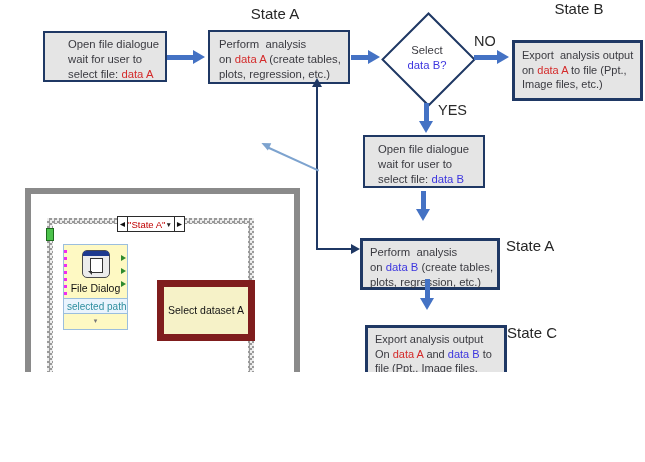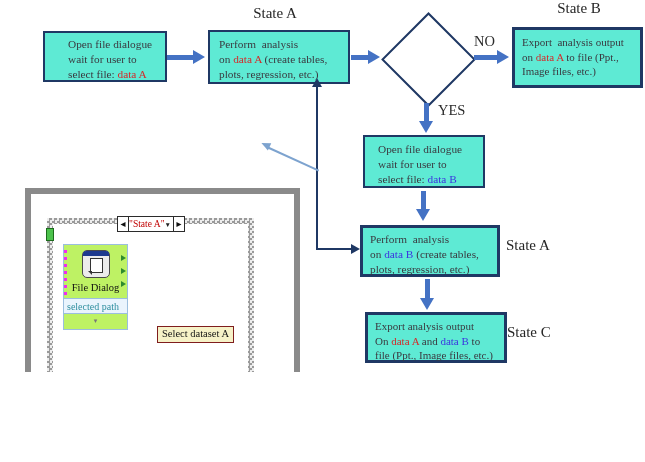--- a/index.html
+++ b/index.html
@@ -1,23 +1,23 @@
 <!DOCTYPE html>
 <html><head>
 <meta charset="utf-8">
 <style>
   html,body{margin:0;padding:0;background:#fff;}
   #canvas{position:relative;width:645px;height:372px;background:#fff;overflow:hidden;
-          font-family:Liberation Serif, serif;}
+          font-family:Liberation Sans, sans-serif;}
   .abs{position:absolute;}
   .pre{white-space:pre-wrap;}
   
-  .fbox{border:2px solid #1f3864;background:#5eead4;color:#3a3a40;font-size:11.3px;
+  .fbox{border:2px solid #1f3864;background:#e5e5e5;color:#3a3a40;font-size:11.3px;
         line-height:1.33;white-space:pre-wrap;box-sizing:border-box;}
-  .thick{border-width:3px;}
+  .thick{border-width:3px;margin-top:13px;}
   .slabel{font-size:15px;color:#262626;}
   .yn{font-size:14.5px;color:#2b2b2b;}
   
   .hshaft{height:4.5px;background:#4472c4;}
   .vshaft{width:4.5px;background:#4472c4;}
   .head-r{width:0;height:0;border-top:7px solid transparent;border-bottom:7px solid transparent;border-left:12px solid #4472c4;}
   .head-d{width:0;height:0;border-left:7px solid transparent;border-right:7px solid transparent;border-top:12px solid #4472c4;}
   
   .cv{width:2px;background:#1f3864;}
   .ch{height:2px;background:#1f3864;}
@@ -30,32 +30,32 @@
   
   .loop{border:6px solid #8a8a8a;background:#fff;box-sizing:border-box;}
   .case{background:repeating-conic-gradient(#9a9a9a 0% 25%, #ededed 0% 50%) 0 0/5px 5px;box-sizing:border-box;}
   .case-inner{position:absolute;left:6px;top:6px;right:6px;bottom:6px;background:#fff;}
   .selector{background:#fff;border:1px solid #2b2b2b;display:flex;align-items:center;box-sizing:border-box;font-size:8.5px;}
   .selcap{width:11px;height:100%;display:flex;align-items:center;justify-content:center;color:#111;}
   .selcap.l{border-right:1px solid #2b2b2b;}
   .selcap.r{border-left:1px solid #2b2b2b;}
   .seltext{flex:1;text-align:center;color:#c00000;font-size:9.5px;white-space:nowrap;}
   .seldrop{font-size:6.5px;color:#222;margin-right:2px;}
-  .fdvi{background:#bef264;border:1px solid #9bbede;box-sizing:border-box;}
+  .fdvi{background:#fef9c3;border:1px solid #9bbede;box-sizing:border-box;}
   .fdicon{position:absolute;left:18px;top:5px;width:28px;height:28px;border:1.5px solid #4a4a4a;border-radius:5px;background:#ececec;box-sizing:border-box;}
   .fdbar{position:absolute;left:0;top:0;right:0;height:5px;background:#1e3a8f;border-radius:3px 3px 0 0;}
   .fddoc{position:absolute;left:7px;top:7px;width:11px;height:13px;background:#fff;border:1px solid #333;}
   .fdtail{position:absolute;left:5px;top:20px;width:0;height:0;border-top:4px solid #333;border-left:4px solid transparent;}
   .fdtitle{position:absolute;left:0;top:37px;width:100%;text-align:center;font-size:10.5px;color:#101010;}
   .fdout{position:absolute;left:0;top:53px;width:100%;height:16px;background:#eaf4fd;border-top:1px solid #9bbede;border-bottom:1px solid #9bbede;
          font-size:10px;color:#2f8f9f;line-height:16px;padding-left:3px;box-sizing:border-box;white-space:nowrap;overflow:hidden;}
   .fdchev{position:absolute;left:0;top:72px;width:100%;text-align:center;font-size:7px;color:#777;line-height:8px;}
   .mdot{width:2.5px;height:2.5px;background:#f02cf0;}
   .garrow{width:0;height:0;border-top:3px solid transparent;border-bottom:3px solid transparent;border-left:5px solid #2e8b2e;}
-  .ylab{background:#f6f2c8;border:1px solid #7f1d1d;color:#141414;font-size:10.5px;line-height:1.22;padding:1px 4px;white-space:pre-wrap;margin-top:46px;}
+  .ylab{background:#f6f2c8;border:7px solid #7f1d1d;color:#141414;font-size:10.5px;line-height:1.22;padding:17px 4px;white-space:pre-wrap;}
   .enum{border:1.5px solid #2828c8;background:#fff;box-sizing:border-box;display:flex;align-items:center;justify-content:space-between;padding:0 3px;}
   .enum .dot{width:3px;height:3px;background:#30303c;border-radius:1px;}
   .enum .dd{width:0;height:0;border-left:3.5px solid transparent;border-right:3.5px solid transparent;border-top:4.5px solid #30303c;}
   .srbox{border:1.5px solid #2828c8;background:#fff;box-sizing:border-box;display:flex;align-items:center;justify-content:center;}
   .tri-d{width:0;height:0;border-left:3.5px solid transparent;border-right:3.5px solid transparent;border-top:6px solid #17175e;}
   .tri-u{width:0;height:0;border-left:3.5px solid transparent;border-right:3.5px solid transparent;border-bottom:6px solid #17175e;}
   .wire{height:1.5px;background:#4848d8;}
   .tunnel{width:9px;height:9px;background:#fff;border:1.5px solid #10108c;box-sizing:border-box;}
   .iterm{border:1.5px solid #2828c8;background:#fff;box-sizing:border-box;color:#2828c8;font-size:9px;font-weight:bold;
          display:flex;align-items:center;justify-content:center;}
@@ -88,20 +88,22 @@
 wait for user to
 select file: </span><span style="color: rgb(60, 53, 223);">data B</span></div>
   <div class="abs fbox thick" style="left:360px;top:225px;width:140px;height:52px;padding:4px 2px 4px 7px;"><span>Perform  analysis
 on </span><span style="color: rgb(60, 53, 223);">data B</span><span> (create tables,
 plots, regression, etc.)</span></div>
   <div class="abs fbox thick" style="left:365px;top:312px;width:142px;height:51px;padding:4px 2px 4px 7px;font-size:11px;"><span>Export analysis output
 On </span><span style="color: rgb(212, 42, 42);">data A</span><span> and </span><span style="color: rgb(60, 53, 223);">data B</span><span> to
 file (Ppt., Image files, etc.)</span></div>
 
   <div class="abs" style="left:395px;top:26px;width:63px;height:63px;border:2px solid #1f3864;background:#fff;transform:rotate(45deg);"></div>
+  <div class="abs pre" style="left:392px;top:43px;width:70px;text-align:center;font-size:11.3px;line-height:1.35;color:#3a3a40;"><span>Select
+</span><span style="color: rgb(60, 53, 223);">data B?</span></div>
 
   <div class="abs hshaft" style="left:167px;top:55px;width:27px;"></div>
   <div class="abs head-r" style="left:193px;top:50px;"></div>
 
   <div class="abs hshaft" style="left:351px;top:55px;width:18px;"></div>
   <div class="abs head-r" style="left:368px;top:50px;"></div>
 
   <div class="abs hshaft" style="left:474px;top:55px;width:24px;"></div>
   <div class="abs head-r" style="left:497px;top:50px;"></div>
 

